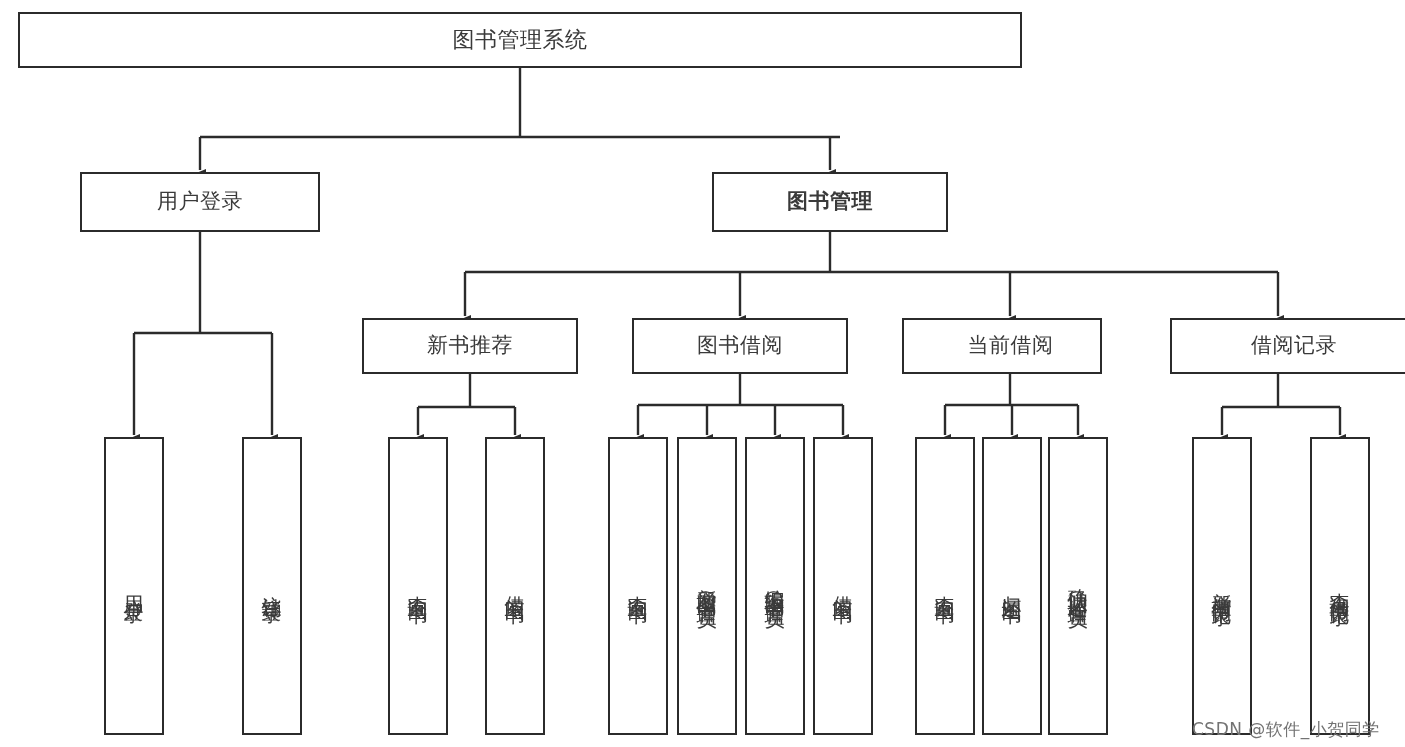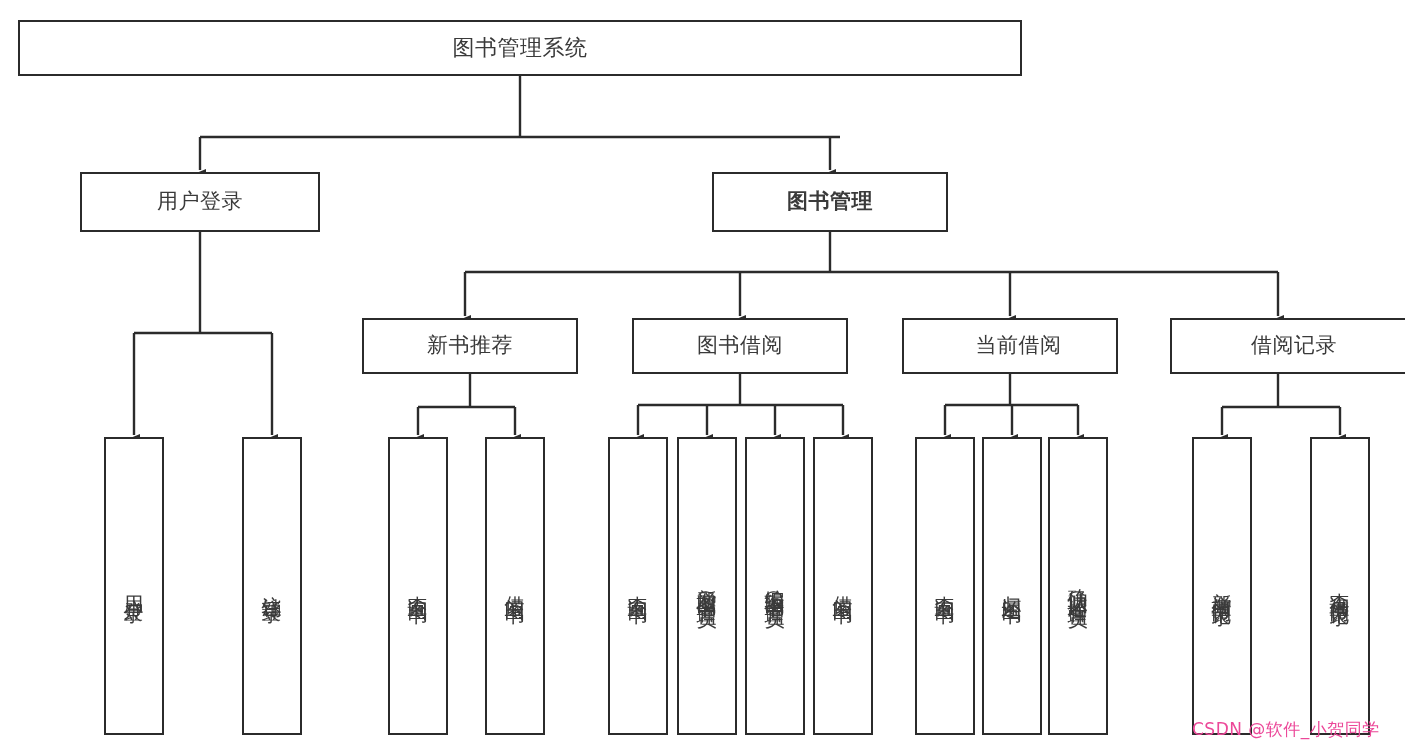--- a/index.html
+++ b/index.html
@@ -120,38 +120,38 @@
       <path d="M1012,405 L1012,435" marker-end="url(#arrow)"></path>
       <path d="M1078,405 L1078,435" marker-end="url(#arrow)"></path>
 
       <path d="M1278,374 L1278,407"></path>
       <path d="M1222,407 L1340,407"></path>
       <path d="M1222,407 L1222,435" marker-end="url(#arrow)"></path>
       <path d="M1340,407 L1340,435" marker-end="url(#arrow)"></path>
     </g>
   </svg>
 
-  <div class="node horizontal" id="node-root" style="left: 18px; top: 20px; width: 1004px; height: 56px;">
+  <div class="node horizontal" id="node-root" style="left: 18px; top: 12px; width: 1004px; height: 56px;">
     <span class="label">图书管理系统</span>
   </div>
 
   <div class="node horizontal" id="node-l1-0" style="left: 80px; top: 172px; width: 240px; height: 60px;">
     <span class="label">用户登录</span>
   </div>
   <div class="node horizontal" id="node-l1-1" style="left: 712px; top: 172px; width: 236px; height: 60px; font-weight: bold;">
     <span class="label">图书管理</span>
   </div>
 
   <div class="node horizontal" id="node-l2-1" style="left: 632px; top: 318px; width: 216px; height: 56px;">
     <span class="label">图书借阅</span>
   </div>
   <div class="node horizontal" id="node-l2-0" style="left: 362px; top: 318px; width: 216px; height: 56px;">
     <span class="label">新书推荐</span>
   </div>
-  <div class="node horizontal" id="node-l2-2" style="left: 902px; top: 318px; width: 216px; height: 56px; padding-left: 17px;">
+  <div class="node horizontal" id="node-l2-2" style="left: 902px; top: 318px; width: 200px; height: 56px; padding-left: 17px;">
     <span class="label">当前借阅</span>
   </div>
   <div class="node horizontal" id="node-l2-3" style="left: 1170px; top: 318px; width: 248px; height: 56px;">
     <span class="label">借阅记录</span>
   </div>
 
   <div class="node vertical" id="node-leaf-0" style="left: 104px; top: 437px; width: 60px; height: 298px;">
     <span class="label">用户登录</span>
   </div>
   <div class="node vertical" id="node-leaf-1" style="left: 242px; top: 437px; width: 60px; height: 298px;">
@@ -184,15 +184,15 @@
   <div class="node vertical" id="node-leaf-10" style="left: 1048px; top: 437px; width: 60px; height: 298px;">
     <span class="label">确认归还（管理员）</span>
   </div>
   <div class="node vertical" id="node-leaf-11" style="left: 1192px; top: 437px; width: 60px; height: 298px;">
     <span class="label">新增借阅记录</span>
   </div>
   <div class="node vertical" id="node-leaf-12" style="left: 1310px; top: 437px; width: 60px; height: 298px;">
     <span class="label">查询借阅记录</span>
   </div>
 
-  <div class="watermark" id="watermark" style="left: 1192px; top: 718px; color: #ec4899;">CSDN @软件_小贺同学</div>
+  <div class="watermark" id="watermark" style="left: 1192px; top: 718px; color: #737373;">CSDN @软件_小贺同学</div>
 
 </div>
 
 </body></html>

